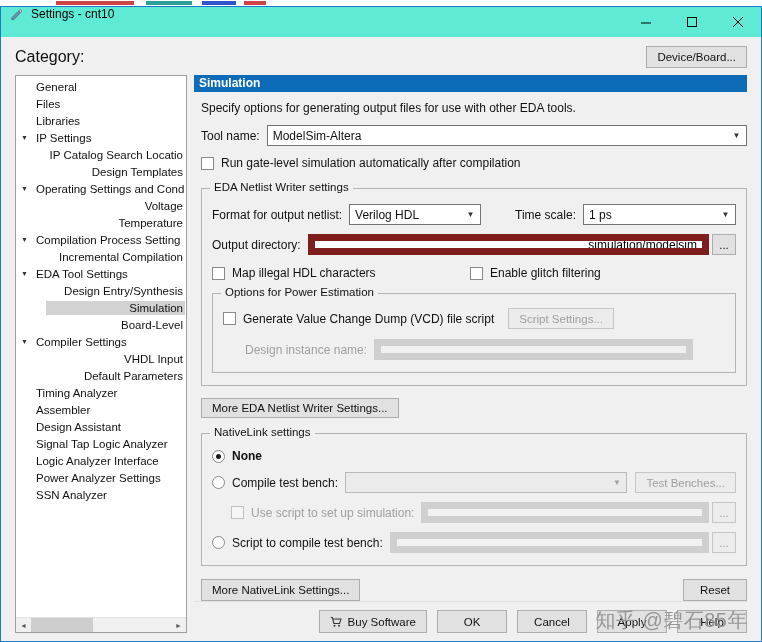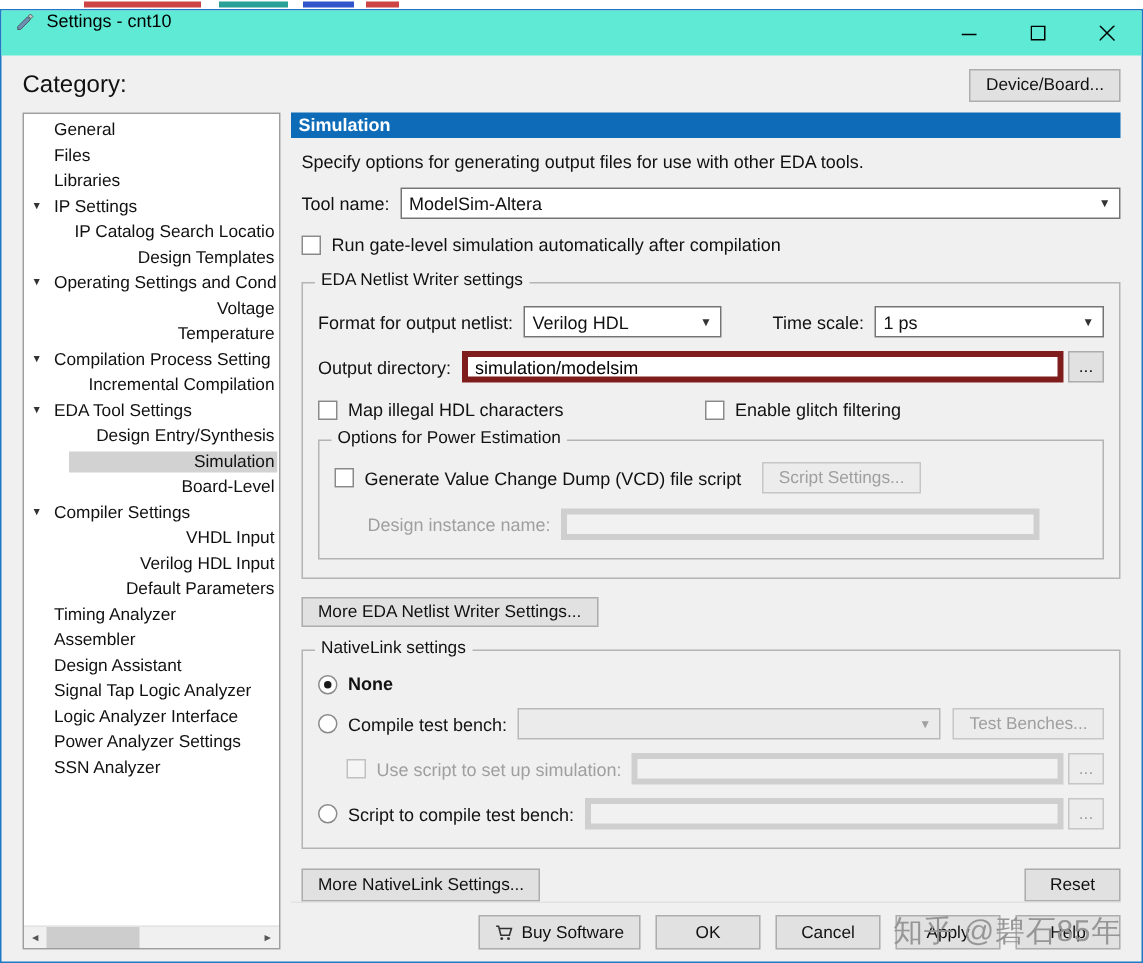--- a/index.html
+++ b/index.html
@@ -59,22 +59,22 @@
   .form-row { display:flex; align-items:center; }
   .select {
     height:21px; background:#fff; border:1px solid #747474; display:flex; align-items:center;
     padding:0 2px 0 5px; font-size:12px; min-width:0;
   }
   .select .sel-val { flex:1; overflow:hidden; white-space:nowrap; }
   .select .sel-arrow { flex:none; width:15px; text-align:center; font-size:8px; color:#333; }
   .select.disabled { background:#ebebeb; border-color:#b9b9b9; color:#9f9f9f; }
   .select.disabled .sel-arrow { color:#9f9f9f; }
   input.tfield {
-    height:21px; background:#fff; border:4px solid #7f1d1d; font-size:12px; padding:0 5px;
-    font-family:"Liberation Sans","DejaVu Sans",sans-serif; min-width:0;
+    height:21px; background:#fff; border:7px solid #7f1d1d; font-size:12px; padding:0 5px;
+    font-family:"Liberation Sans","DejaVu Sans",sans-serif; min-width:0;text-align:right;
   }
   input.tfield:disabled { background:#f1f1f1; border-color:#cfcfcf; }
   .browse-btn { width:24px; height:21px; padding:0; margin-left:3px; flex:none; }
 
   .checkbox { width:13px; height:13px; border:1px solid #8a8a8a; background:#fff; margin-right:7px; flex:none; }
   .checkbox.disabled { border-color:#c0c0c0; background:#f5f5f5; }
   .radio { width:13px; height:13px; border:1px solid #8a8a8a; border-radius:50%; background:#fff; margin-right:7px; flex:none; position:relative; }
   .radio.checked::after { content:""; position:absolute; left:3px; top:3px; right:3px; bottom:3px; background:#1a1a1a; border-radius:50%; }
   .gray { color:#9f9f9f; }
 
@@ -220,24 +220,20 @@
             <span class="gutter"></span>
             <span class="tree-label">Board-Level</span>
           </div>
           <div class="tree-row lvl0">
             <span class="gutter">▼</span>
             <span class="tree-label">Compiler Settings</span>
           </div>
           <div class="tree-row lvl2">
             <span class="gutter"></span>
             <span class="tree-label">VHDL Input</span>
-          </div>
-          <div class="tree-row lvl2">
-            <span class="gutter"></span>
-            <span class="tree-label">Verilog HDL Input</span>
           </div>
           <div class="tree-row lvl2">
             <span class="gutter"></span>
             <span class="tree-label">Default Parameters</span>
           </div>
           <div class="tree-row lvl1">
             <span class="gutter"></span>
             <span class="tree-label">Timing Analyzer</span>
           </div>
           <div class="tree-row lvl1">

